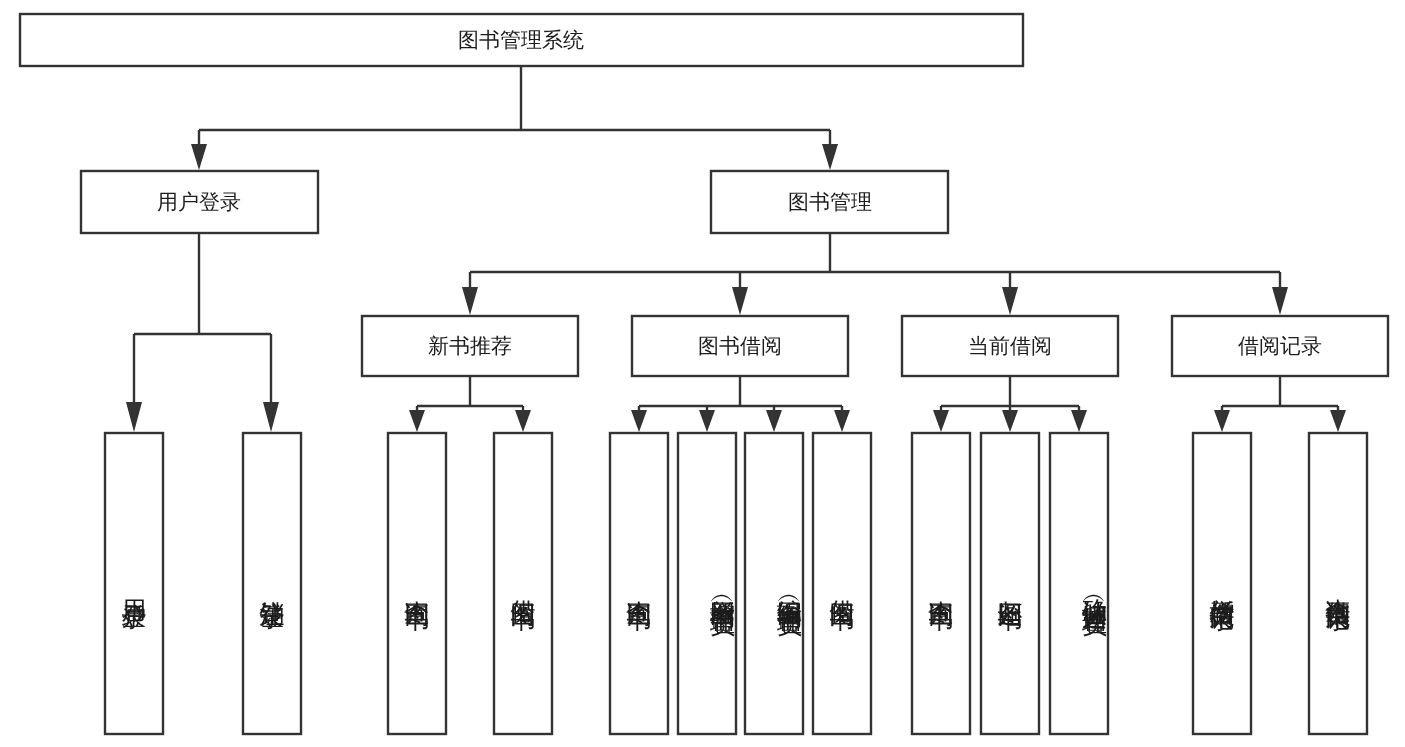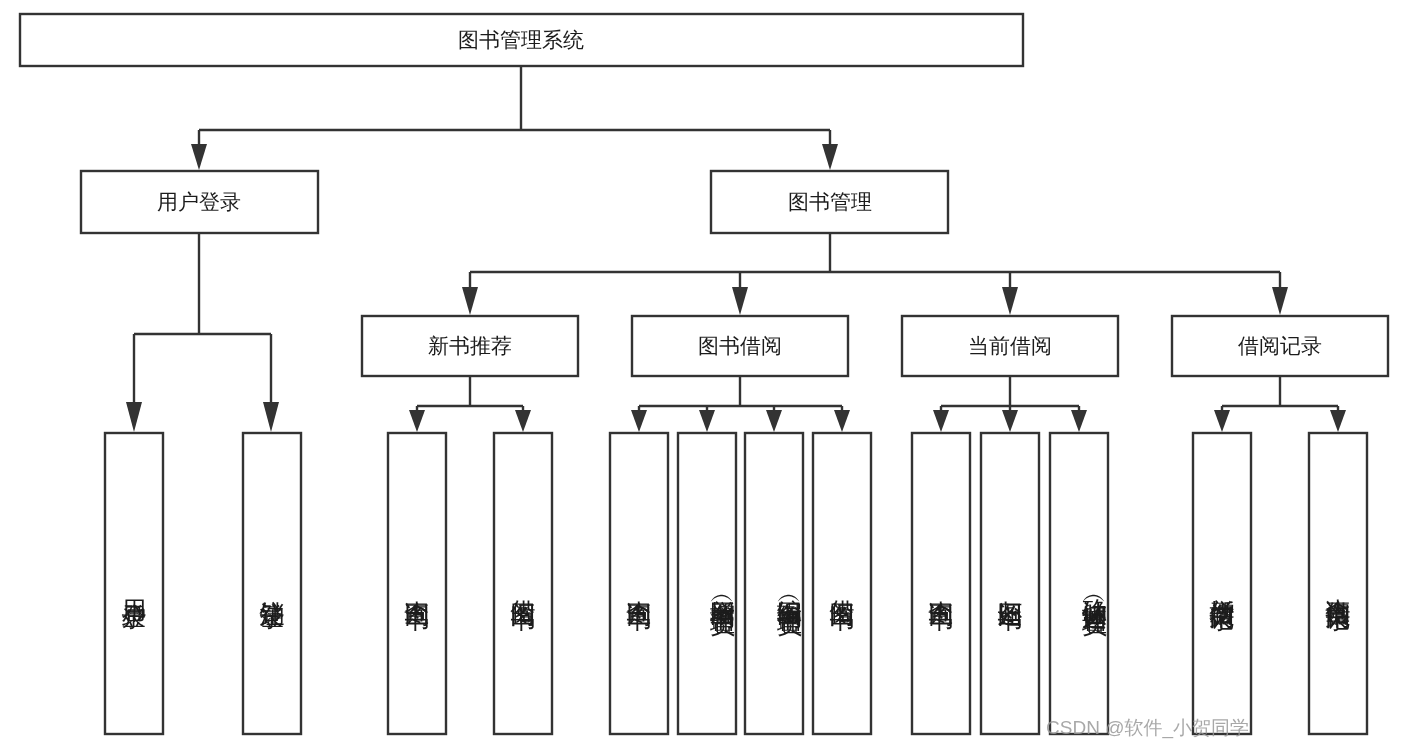--- a/index.html
+++ b/index.html
@@ -211,15 +211,14 @@
   <div class="leaf-label" style="left:610px;  top:433px; width:58px; height:301px;">查询图书</div>
   <div class="leaf-label" style="left:678px;  top:433px; width:58px; height:301px; align-items:flex-start; padding-top:8px; box-sizing:border-box;">新增图书（管理员）</div>
   <div class="leaf-label" style="left:745px;  top:433px; width:58px; height:301px; align-items:flex-start; padding-top:8px; box-sizing:border-box;">编辑图书（管理员）</div>
   <div class="leaf-label" style="left:813px;  top:433px; width:58px; height:301px;">借阅图书</div>
   <div class="leaf-label" style="left:912px;  top:433px; width:58px; height:301px;">查询图书</div>
   <div class="leaf-label" style="left:981px;  top:433px; width:58px; height:301px;">归还图书</div>
   <div class="leaf-label" style="left:1050px; top:433px; width:58px; height:301px; align-items:flex-start; padding-top:8px; box-sizing:border-box;">确认归还（管理员）</div>
   <div class="leaf-label" style="left:1193px; top:433px; width:58px; height:301px;">新增借阅记录</div>
   <div class="leaf-label" style="left:1309px; top:433px; width:58px; height:301px;">查询借阅记录</div>
 
-  <div class="watermark">CSDN @软件_小贺同学</div>
 
 </div>
 
 </body></html>

